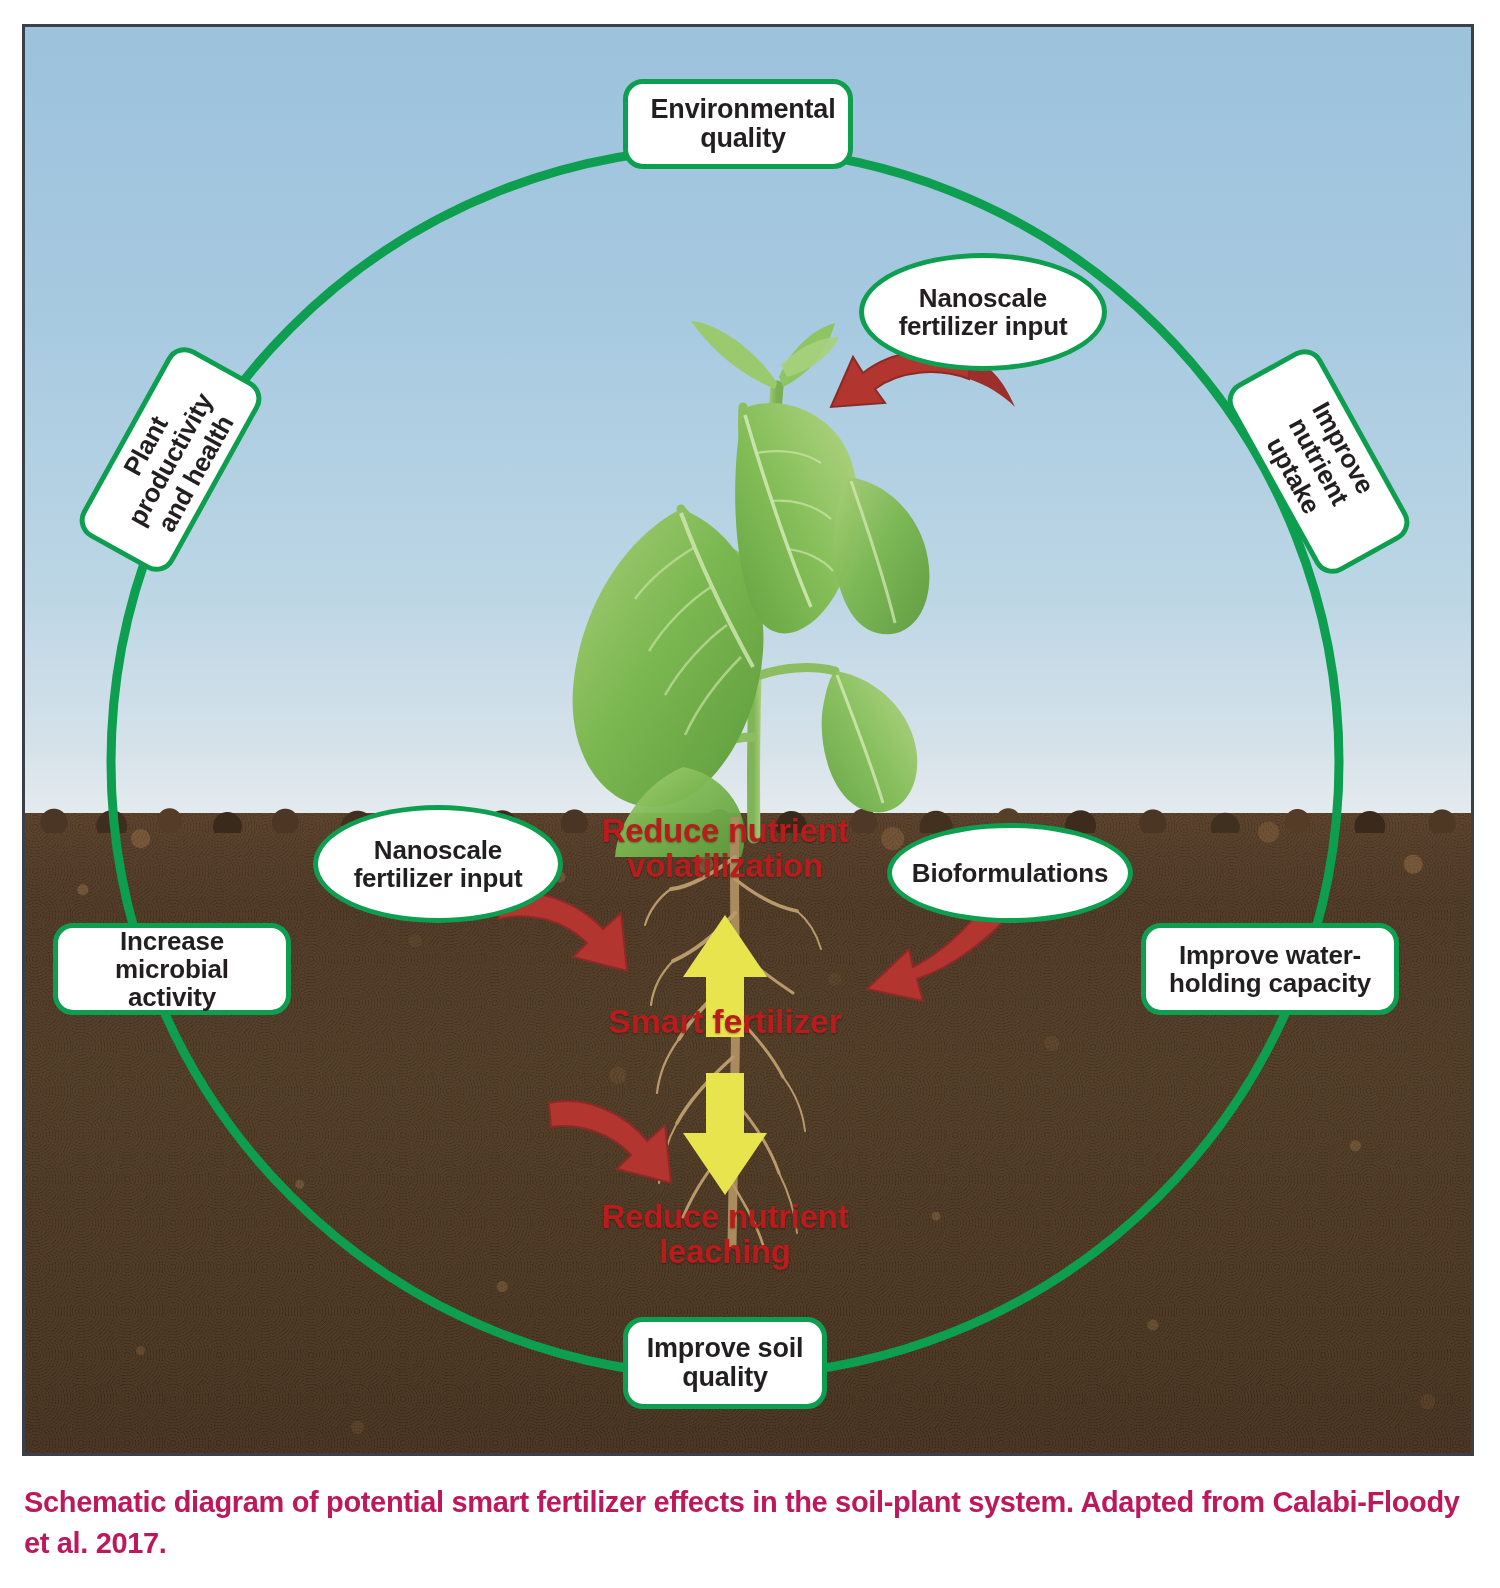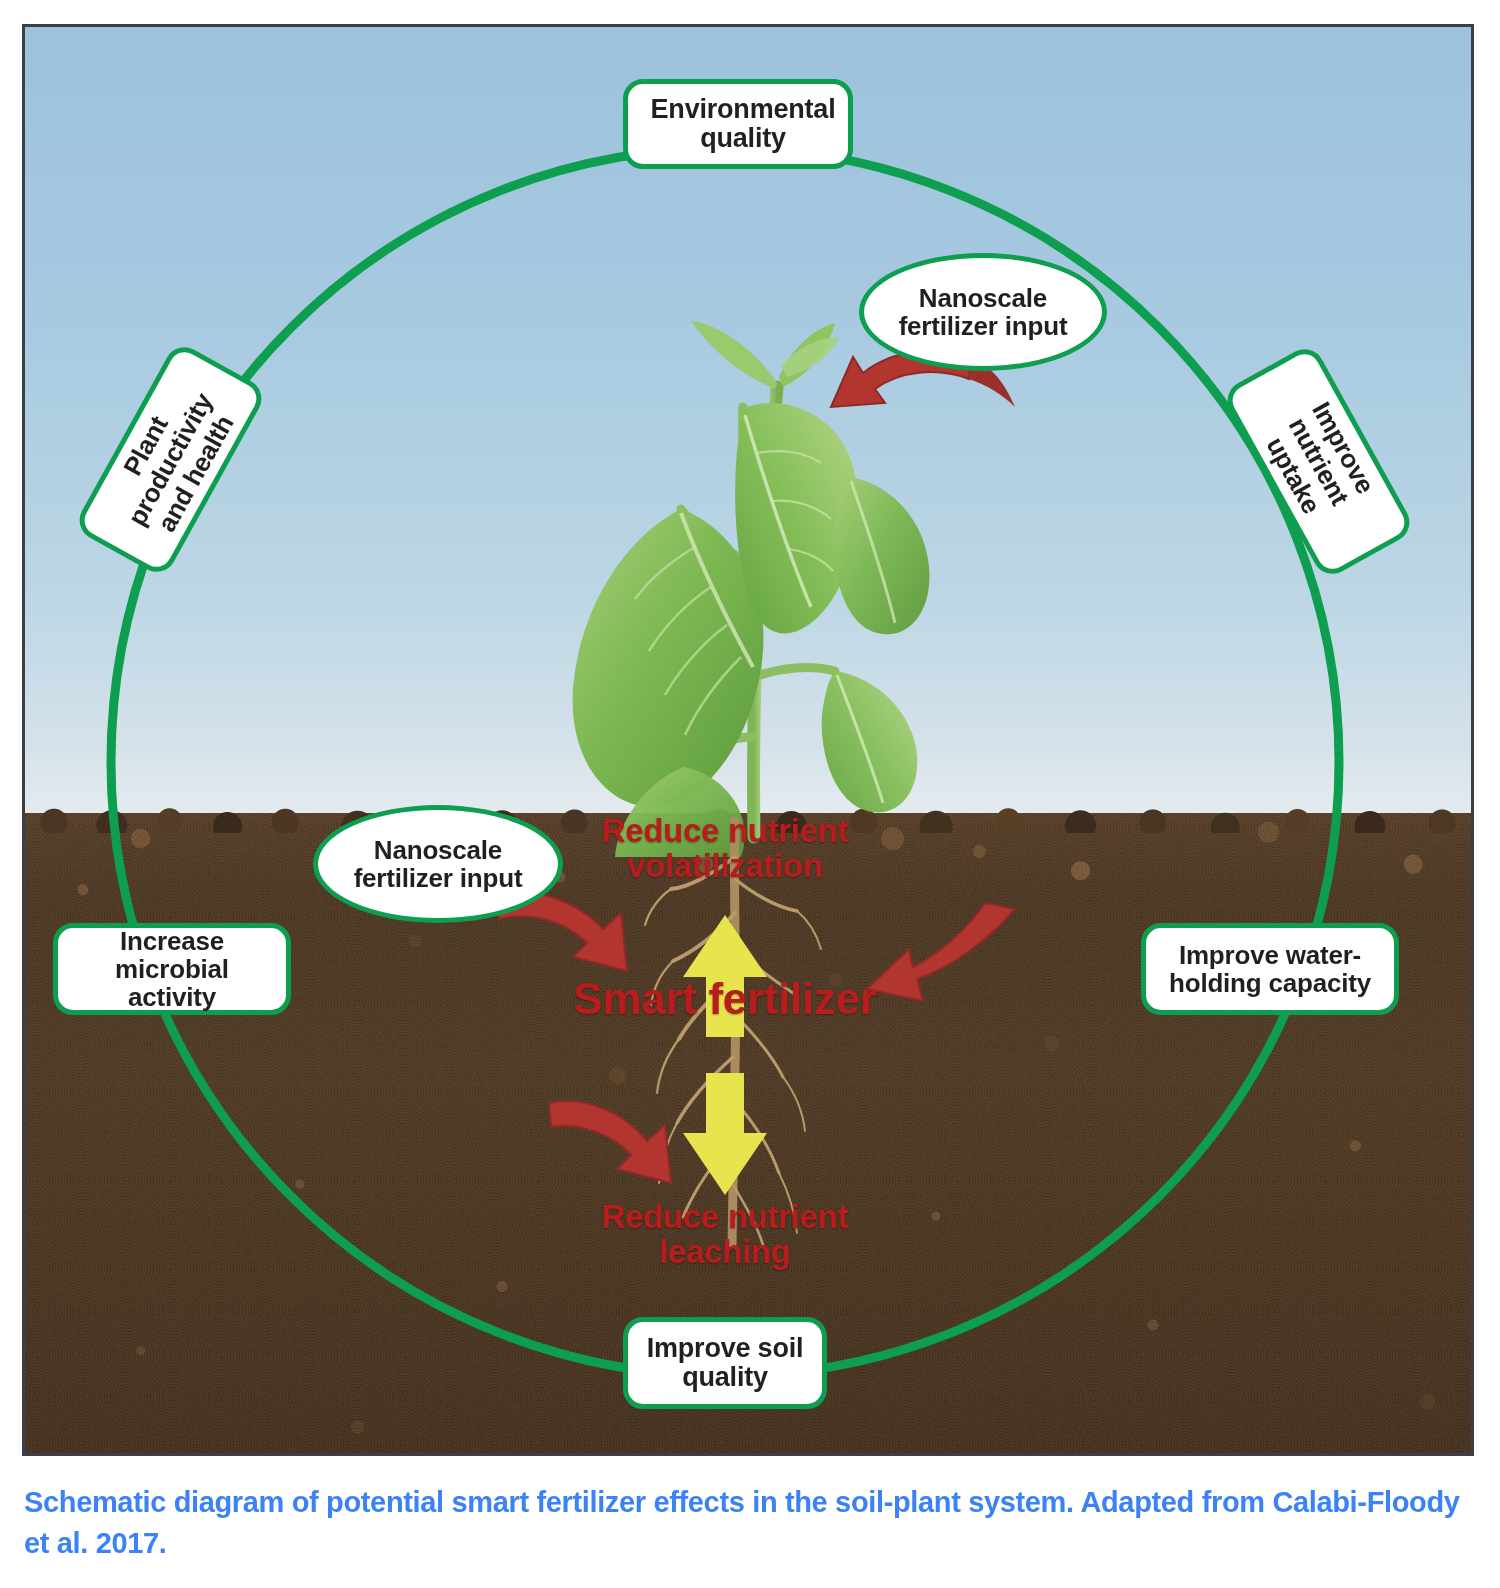--- a/index.html
+++ b/index.html
@@ -115,21 +115,21 @@
   
   .soil-text{
     position:absolute;color:#b91c1c;font-weight:bold;text-align:center;
     line-height:1.07;letter-spacing:-0.3px;
     text-shadow:0 1px 2px rgba(0,0,0,.35);
   }
 
   
   .caption{
     position:absolute;left:24px;top:1482px;width:1440px;
-    font-weight:bold;font-size:29px;line-height:1.42;color:#3b82f6;
+    font-weight:bold;font-size:29px;line-height:1.42;color:#be185d;
     letter-spacing:-0.35px;
   }
 </style>
 </head>
 <body>
 
 <div id="page">
 
   <div class="figure">
 
@@ -275,33 +275,36 @@
     <div class="node rect" style="left:1116px;top:896px;width:258px;height:92px;font-size:26px;">
       <span style="white-space:pre-line;">Improve water-
 holding capacity</span>
     </div>
 
     <div class="node oval" style="left:288px;top:778px;width:250px;height:118px;font-size:26px;">
       <span style="white-space:pre-line;">Nanoscale
 fertilizer input</span>
     </div>
 
+    <div class="node oval" style="left:862px;top:796px;width:246px;height:100px;font-size:26px;">
+      <span>Bioformulations</span>
+    </div>
 
 
     <div class="node rect" style="left:598px;top:1290px;width:204px;height:92px;font-size:27px;justify-content:center;">
       <span style="white-space:pre-line;">Improve soil
 quality</span>
     </div>
 
     <div class="soil-text" style="left:540px;top:786px;width:320px;font-size:33px;">
       <span style="white-space:pre-line;">Reduce nutrient
 volatilization</span>
     </div>
 
-    <div class="soil-text" style="left:540px;top:948px;width:320px;font-size:44px;">
+    <div class="soil-text" style="left:540px;top:976px;width:320px;font-size:34px;">
       <span>Smart fertilizer</span>
     </div>
 
     <div class="soil-text" style="left:540px;top:1172px;width:320px;font-size:33px;">
       <span style="white-space:pre-line;">Reduce nutrient
 leaching</span>
     </div>
 
   </div>
 

